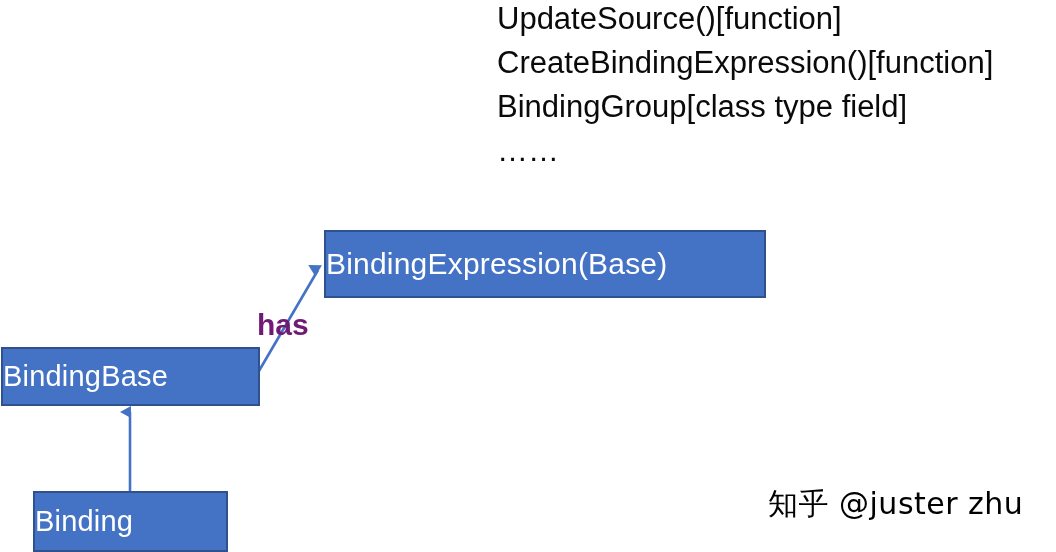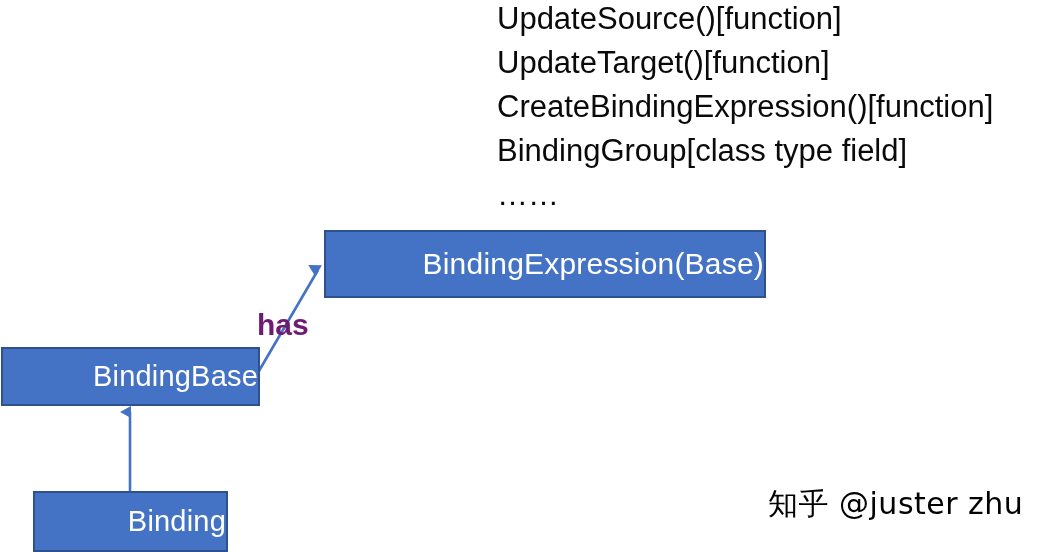--- a/index.html
+++ b/index.html
@@ -32,21 +32,21 @@
   .member-line { display: block; }
 
   
   .class-box {
     position: absolute;
     box-sizing: border-box;
     background: #4472C4;
     border: 2px solid #2F528F;
     display: flex;
     align-items: center;
-    justify-content: flex-end;
+    justify-content: flex-start;
     color: #ffffff;
     font-family: "Liberation Sans", sans-serif;
     font-weight: 400;
     letter-spacing: 0.2px;
   }
   #box-binding-expression {
     left: 324px;
     top: 230px;
     width: 442px;
     height: 68px;
@@ -58,21 +58,20 @@
     width: 259px;
     height: 59px;
     font-size: 29px;
   }
   #box-binding {
     left: 33px;
     top: 491px;
     width: 195px;
     height: 61px;
     font-size: 29px;
-    padding-left: 24px;
   }
 
   
   .edge-label {
     position: absolute;
     color: #701a75;
     font-family: "Liberation Sans", sans-serif;
     font-weight: bold;
     white-space: nowrap;
   }
@@ -110,21 +109,20 @@
     letter-spacing: 0.5px;
   }
 </style>
 </head>
 <body>
 
 <div id="canvas">
 
   <div class="member-list">
     <span class="member-line">UpdateSource()[function]</span>
-    <span class="member-line">UpdateTarget()[function]</span>
     <span class="member-line">CreateBindingExpression()[function]</span>
     <span class="member-line">BindingGroup[class type field]</span>
     <span class="member-line">……</span>
   </div>
 
   <svg id="connectors" viewBox="0 0 1056 552" width="1056" height="552">
     <defs>
       <marker id="arrow-up" markerWidth="12" markerHeight="12" refX="6" refY="10" orient="auto" markerUnits="userSpaceOnUse">
         <path d="M 6 0 L 12 11 L 0 11 Z" fill="#4472C4"></path>
       </marker>

